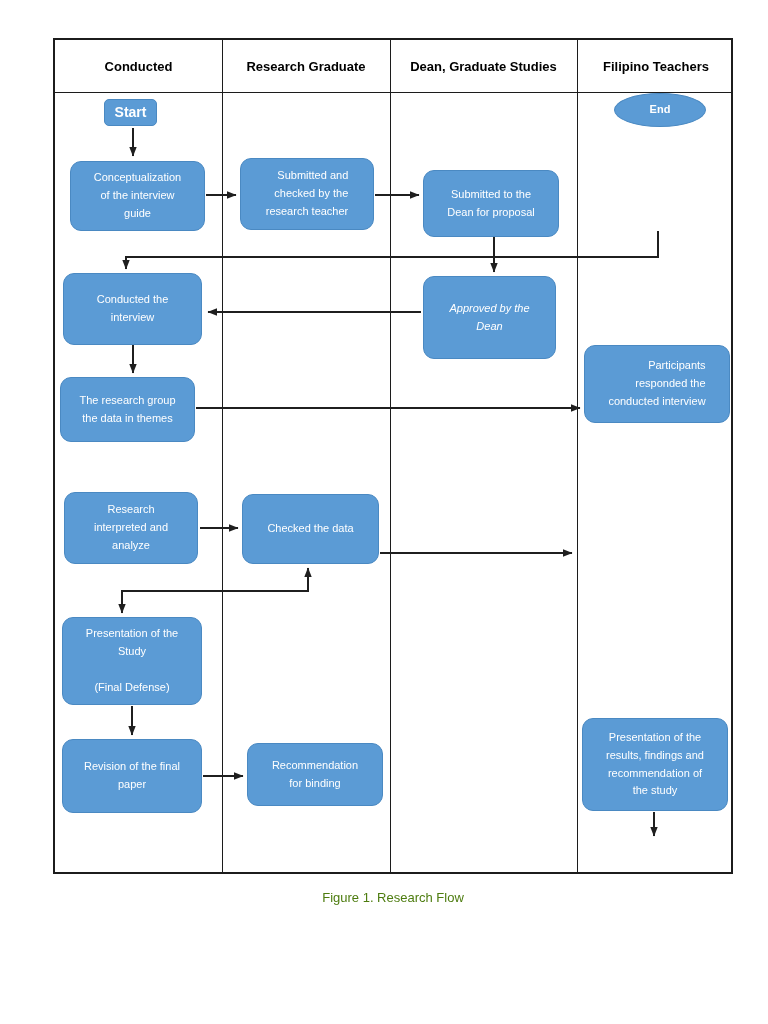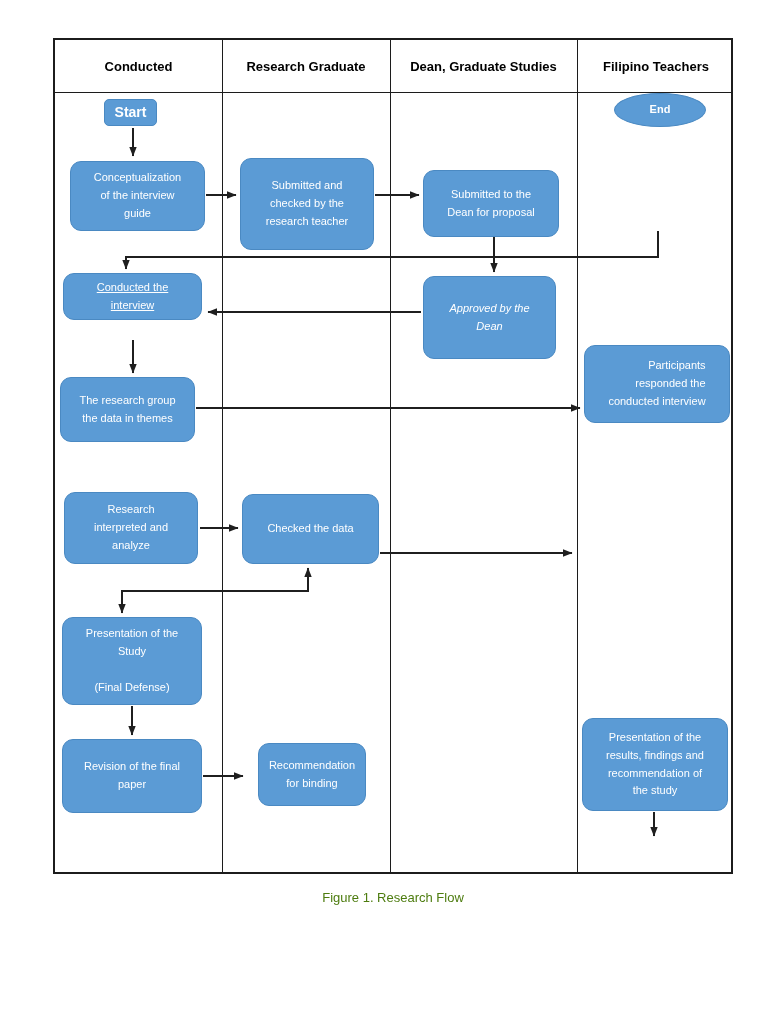--- a/index.html
+++ b/index.html
@@ -71,45 +71,45 @@
       <polyline points="132,706 132,735" marker-end="url(#arrow-end)"></polyline>
       <polyline points="203,776 243,776" marker-end="url(#arrow-end)"></polyline>
       <polyline points="654,812 654,836" marker-end="url(#arrow-end)"></polyline>
     </svg>
   <div id="nodes">
       <div class="node rect" style="left: 104px; top: 99px; width: 53px; height: 27px;">Start</div>
       <div class="node ellipse" style="left: 614px; top: 93px; width: 92px; height: 34px; font-weight: bold;">End</div>
       <div class="node " style="left: 70px; top: 161px; width: 135px; height: 70px;">Conceptualization
 of the interview
 guide</div>
-      <div class="node " style="left: 240px; top: 158px; width: 134px; height: 92px;">Submitted and
+      <div class="node " style="left: 240px; top: 158px; width: 134px; height: 72px; text-align: right;">Submitted and
 checked by the
 research teacher</div>
       <div class="node " style="left: 423px; top: 170px; width: 136px; height: 67px;">Submitted to the
 Dean for proposal</div>
-      <div class="node " style="left: 63px; top: 273px; width: 139px; height: 47px; text-decoration: underline;">Conducted the
+      <div class="node " style="left: 63px; top: 273px; width: 139px; height: 72px;">Conducted the
 interview</div>
       <div class="node " style="left: 423px; top: 276px; width: 133px; height: 83px; font-style: italic;">Approved by the
 Dean</div>
       <div class="node " style="left: 60px; top: 377px; width: 135px; height: 65px;">The research group
 the data in themes</div>
       <div class="node " style="left: 584px; top: 345px; width: 146px; height: 78px; text-align: right;">Participants
 responded the
 conducted interview</div>
       <div class="node " style="left: 64px; top: 492px; width: 134px; height: 72px;">Research
 interpreted and
 analyze</div>
       <div class="node " style="left: 242px; top: 494px; width: 137px; height: 70px;">Checked the data</div>
       <div class="node " style="left: 62px; top: 617px; width: 140px; height: 88px;">Presentation of the
 Study
 
 (Final Defense)</div>
       <div class="node " style="left: 62px; top: 739px; width: 140px; height: 74px;">Revision of the final
 paper</div>
-      <div class="node " style="left: 258px; top: 743px; width: 108px; height: 63px;">Recommendation
+      <div class="node " style="left: 247px; top: 743px; width: 136px; height: 63px;">Recommendation
 for binding</div>
       <div class="node " style="left: 582px; top: 718px; width: 146px; height: 93px;">Presentation of the
 results, findings and
 recommendation of
 the study</div>
     </div>
   <div id="caption" style="left: 53px; width: 680px; top: 890px;">Figure 1. Research Flow</div>
 </div>
 
 </body></html>

